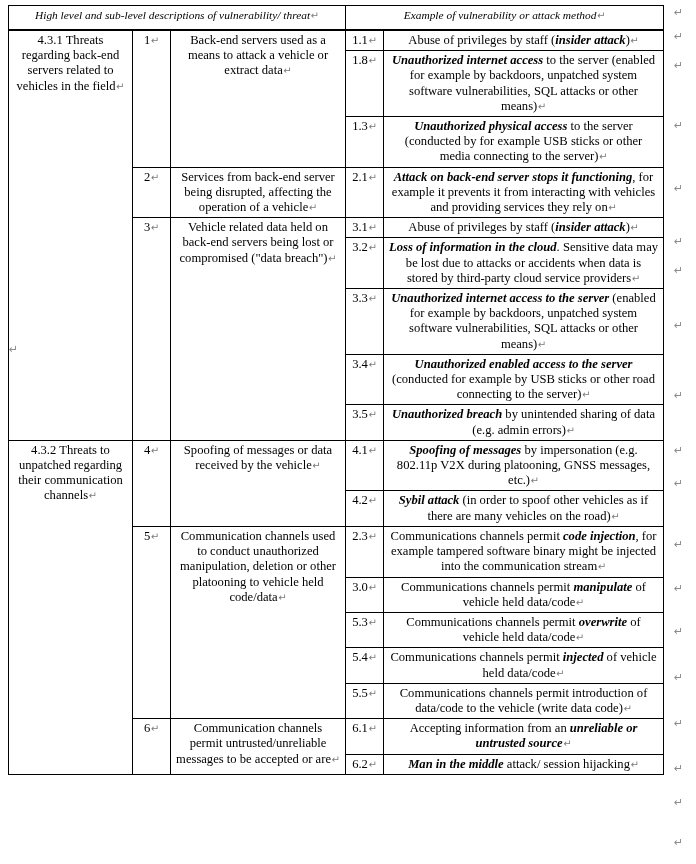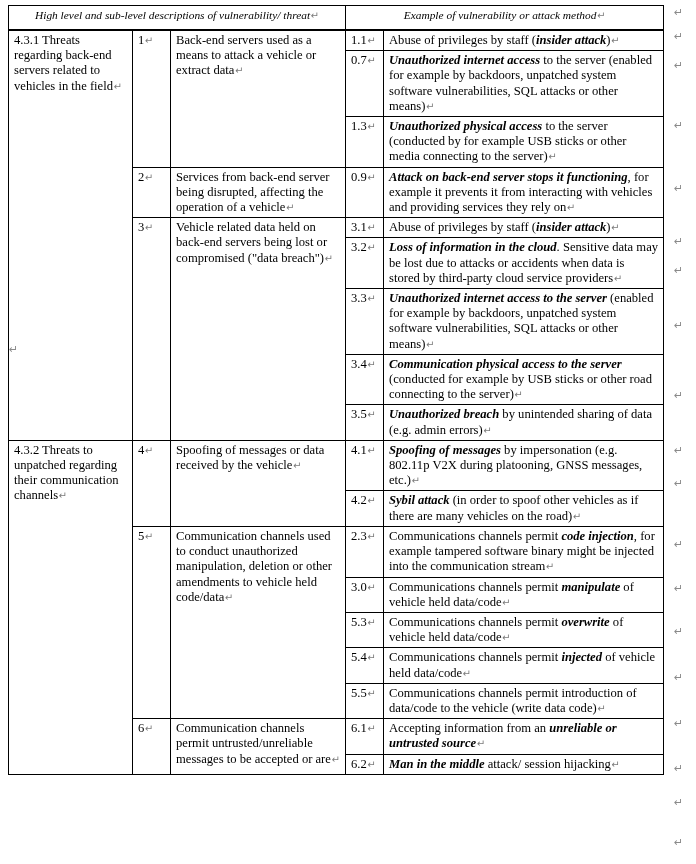--- a/index.html
+++ b/index.html
@@ -30,21 +30,21 @@
     background: #fff;
   }
   table.threat-table td,
   table.threat-table th {
     border: 1px solid #000;
     vertical-align: top;
     padding: 2px 5px 2px 5px;
     font-size: 12.6px;
     line-height: 15.2px;
     font-weight: normal;
-    text-align: left;
+    text-align: center;
   }
   
   tr.head-row th {
     border-bottom: 2px solid #000;
     font-style: italic;
     font-size: 11.4px;
     line-height: 13px;
     text-align: center;
     padding: 3px 4px 3px 4px;
     height: 17px;
@@ -108,69 +108,69 @@
     </thead>
     <tbody id="tbody">
         <tr>
           <td class="section-cell" rowspan="9"><span>4.3.1 Threats regarding back-end servers related to vehicles in the field</span><span class="pil">↵</span></td>
           <td class="num-cell" rowspan="3"><span>1</span><span class="pil">↵</span></td>
           <td class="desc-cell" rowspan="3"><span>Back-end servers used as a means to attack a vehicle or extract data</span><span class="pil">↵</span></td>
           <td class="id-cell"><span>1.1</span><span class="pil">↵</span></td>
           <td class="example-cell"><span>Abuse of privileges by staff (</span><b>insider attack</b><span>)</span><span class="pil">↵</span></td>
         </tr>
         <tr>
-          <td class="id-cell"><span>0.7</span><span class="pil">↵</span></td>
+          <td class="id-cell"><span>1.8</span><span class="pil">↵</span></td>
           <td class="example-cell"><b>Unauthorized internet access</b><span> to the server (enabled for example by backdoors, unpatched system software vulnerabilities, SQL attacks or other means)</span><span class="pil">↵</span></td>
         </tr>
         <tr>
           <td class="id-cell"><span>1.3</span><span class="pil">↵</span></td>
           <td class="example-cell"><b>Unauthorized physical access</b><span> to the server (conducted by for example USB sticks or other media connecting to the server)</span><span class="pil">↵</span></td>
         </tr>
         <tr>
           <td class="num-cell" rowspan="1"><span>2</span><span class="pil">↵</span></td>
           <td class="desc-cell" rowspan="1"><span>Services from back-end server being disrupted, affecting the operation of a vehicle</span><span class="pil">↵</span></td>
-          <td class="id-cell"><span>0.9</span><span class="pil">↵</span></td>
+          <td class="id-cell"><span>2.1</span><span class="pil">↵</span></td>
           <td class="example-cell"><b>Attack on back-end server stops it functioning</b><span>, for example it prevents it from interacting with vehicles and providing services they rely on</span><span class="pil">↵</span></td>
         </tr>
         <tr>
           <td class="num-cell" rowspan="5"><span>3</span><span class="pil">↵</span></td>
           <td class="desc-cell" rowspan="5"><span>Vehicle related data held on back-end servers being lost or compromised ("data breach")</span><span class="pil">↵</span></td>
           <td class="id-cell"><span>3.1</span><span class="pil">↵</span></td>
           <td class="example-cell"><span>Abuse of privileges by staff (</span><b>insider attack</b><span>)</span><span class="pil">↵</span></td>
         </tr>
         <tr>
           <td class="id-cell"><span>3.2</span><span class="pil">↵</span></td>
           <td class="example-cell"><b>Loss of information in the cloud</b><span>. Sensitive data may be lost due to attacks or accidents when data is stored by third-party cloud service providers</span><span class="pil">↵</span></td>
         </tr>
         <tr>
           <td class="id-cell"><span>3.3</span><span class="pil">↵</span></td>
           <td class="example-cell"><b>Unauthorized internet access to the server</b><span> (enabled for example by backdoors, unpatched system software vulnerabilities, SQL attacks or other means)</span><span class="pil">↵</span></td>
         </tr>
         <tr>
           <td class="id-cell"><span>3.4</span><span class="pil">↵</span></td>
-          <td class="example-cell"><b>Communication physical access to the server</b><span> (conducted for example by USB sticks or other road connecting to the server)</span><span class="pil">↵</span></td>
+          <td class="example-cell"><b>Unauthorized enabled access to the server</b><span> (conducted for example by USB sticks or other road connecting to the server)</span><span class="pil">↵</span></td>
         </tr>
         <tr>
           <td class="id-cell"><span>3.5</span><span class="pil">↵</span></td>
           <td class="example-cell"><b>Unauthorized breach</b><span> by unintended sharing of data (e.g. admin errors)</span><span class="pil">↵</span></td>
         </tr>
         <tr class="block-start">
           <td class="section-cell" rowspan="9"><span>4.3.2 Threats to unpatched regarding their communication channels</span><span class="pil">↵</span></td>
           <td class="num-cell" rowspan="2"><span>4</span><span class="pil">↵</span></td>
           <td class="desc-cell" rowspan="2"><span>Spoofing of messages or data received by the vehicle</span><span class="pil">↵</span></td>
           <td class="id-cell"><span>4.1</span><span class="pil">↵</span></td>
           <td class="example-cell"><b>Spoofing of messages</b><span> by impersonation (e.g. 802.11p V2X during platooning, GNSS messages, etc.)</span><span class="pil">↵</span></td>
         </tr>
         <tr>
           <td class="id-cell"><span>4.2</span><span class="pil">↵</span></td>
           <td class="example-cell"><b>Sybil attack</b><span> (in order to spoof other vehicles as if there are many vehicles on the road)</span><span class="pil">↵</span></td>
         </tr>
         <tr>
           <td class="num-cell" rowspan="5"><span>5</span><span class="pil">↵</span></td>
-          <td class="desc-cell" rowspan="5"><span>Communication channels used to conduct unauthorized manipulation, deletion or other amendments to vehicle held code/data</span><span class="pil">↵</span></td>
+          <td class="desc-cell" rowspan="5"><span>Communication channels used to conduct unauthorized manipulation, deletion or other platooning to vehicle held code/data</span><span class="pil">↵</span></td>
           <td class="id-cell"><span>2.3</span><span class="pil">↵</span></td>
           <td class="example-cell"><span>Communications channels permit </span><b>code injection</b><span>, for example tampered software binary might be injected into the communication stream</span><span class="pil">↵</span></td>
         </tr>
         <tr>
           <td class="id-cell"><span>3.0</span><span class="pil">↵</span></td>
           <td class="example-cell"><span>Communications channels permit </span><b>manipulate</b><span> of vehicle held data/code</span><span class="pil">↵</span></td>
         </tr>
         <tr>
           <td class="id-cell"><span>5.3</span><span class="pil">↵</span></td>
           <td class="example-cell"><span>Communications channels permit </span><b>overwrite</b><span> of vehicle held data/code</span><span class="pil">↵</span></td>

